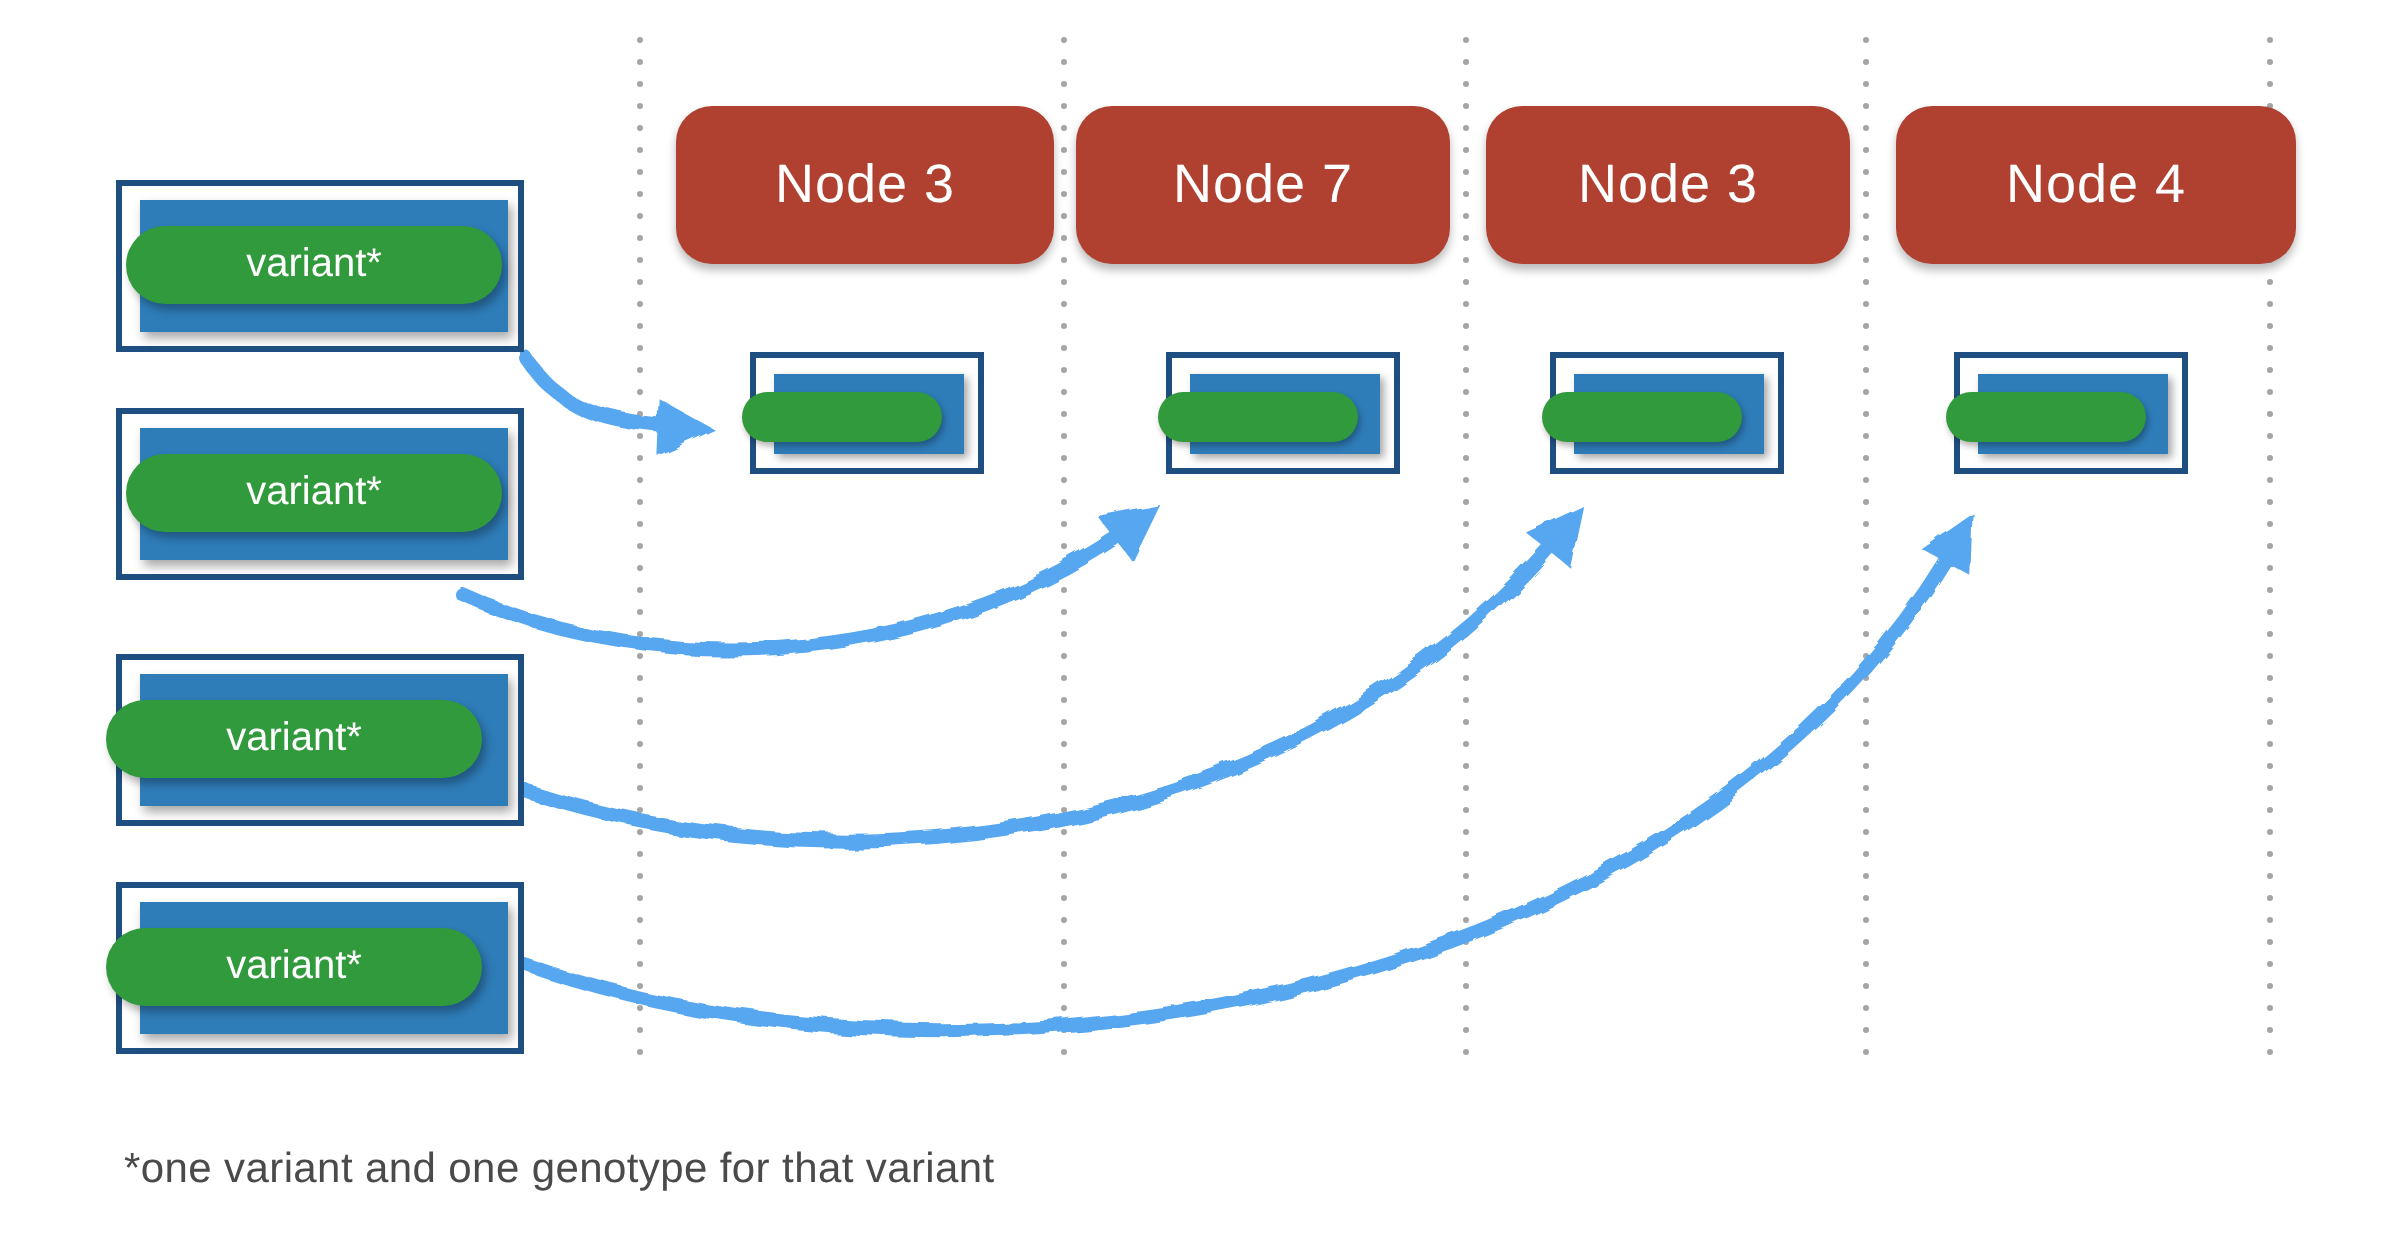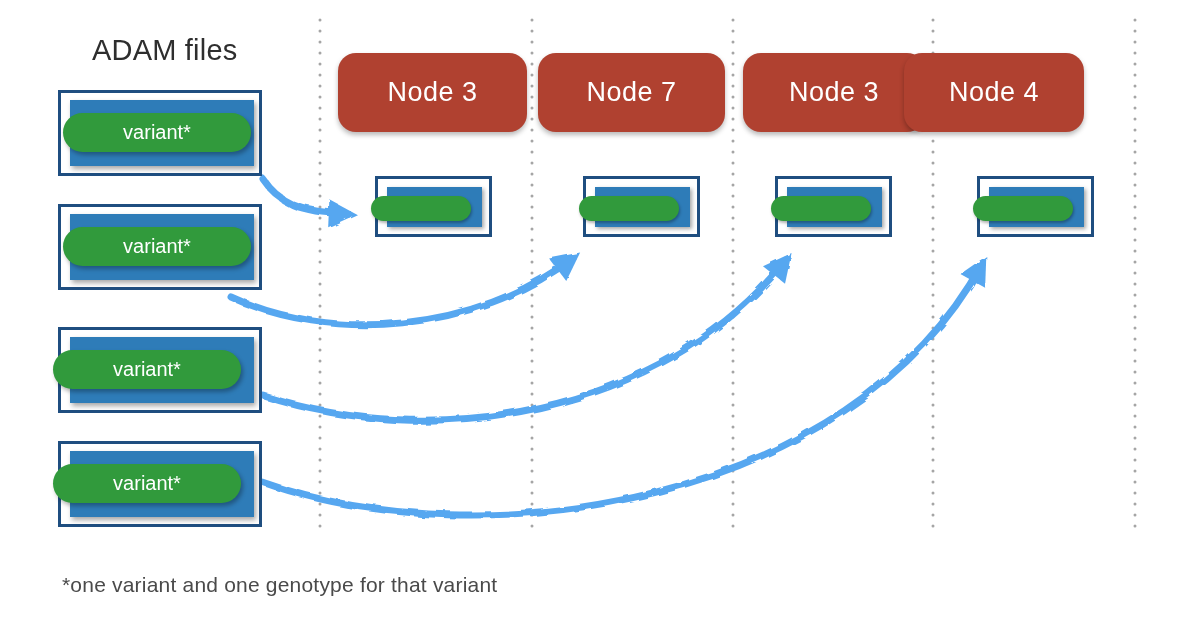--- a/index.html
+++ b/index.html
@@ -39,21 +39,21 @@
   .node{
     position:absolute;top:53px;height:79px;border-radius:18px;
     background:var(--node-red,#b04130);
     box-shadow:0 3px 5px rgba(0,0,0,.28);
     color:#fff;font-size:27px;font-weight:300;letter-spacing:.5px;
     display:flex;align-items:center;justify-content:center;
   }
   .node.n1{left:338px;width:189px;}
   .node.n2{left:538px;width:187px;}
   .node.n3{left:743px;width:182px;}
-  .node.n4{left:904px;width:180px;}
+  .node.n4{left:948px;width:200px;}
 
   
   .slot{
     position:absolute;top:176px;width:111px;height:55px;background:#fff;
     border:3px solid var(--border-navy,#1f4e80);
   }
   .slot .paper{
     position:absolute;left:9px;top:8px;width:95px;height:40px;
     background:var(--file-blue,#2e7cb8);
     box-shadow:2px 2px 4px rgba(0,0,0,.35);
@@ -67,21 +67,20 @@
 
   .footnote{
     position:absolute;left:62px;top:561px;font-size:21px;color:#4a4a4a;letter-spacing:.2px;margin-top:12px;
   }
 </style>
 </head>
 <body>
 
 <div class="stage">
 
-  <div class="title">ADAM files</div>
 
   <svg class="layer" width="1200" height="630" viewBox="0 0 1200 630">
     <defs>
       <filter id="rough" x="-10%" y="-10%" width="120%" height="120%">
         <feTurbulence type="fractalNoise" baseFrequency="0.06" numOctaves="2" result="n"></feTurbulence>
         <feDisplacementMap in="SourceGraphic" in2="n" scale="5"></feDisplacementMap>
       </filter>
       <marker id="ah" viewBox="0 0 12 12" refX="8" refY="6" markerWidth="4.4" markerHeight="4.4" orient="auto">
         <path class="ahead" d="M0.5,0.5 L11.5,6 L0.5,11.5 Z"></path>
       </marker>

